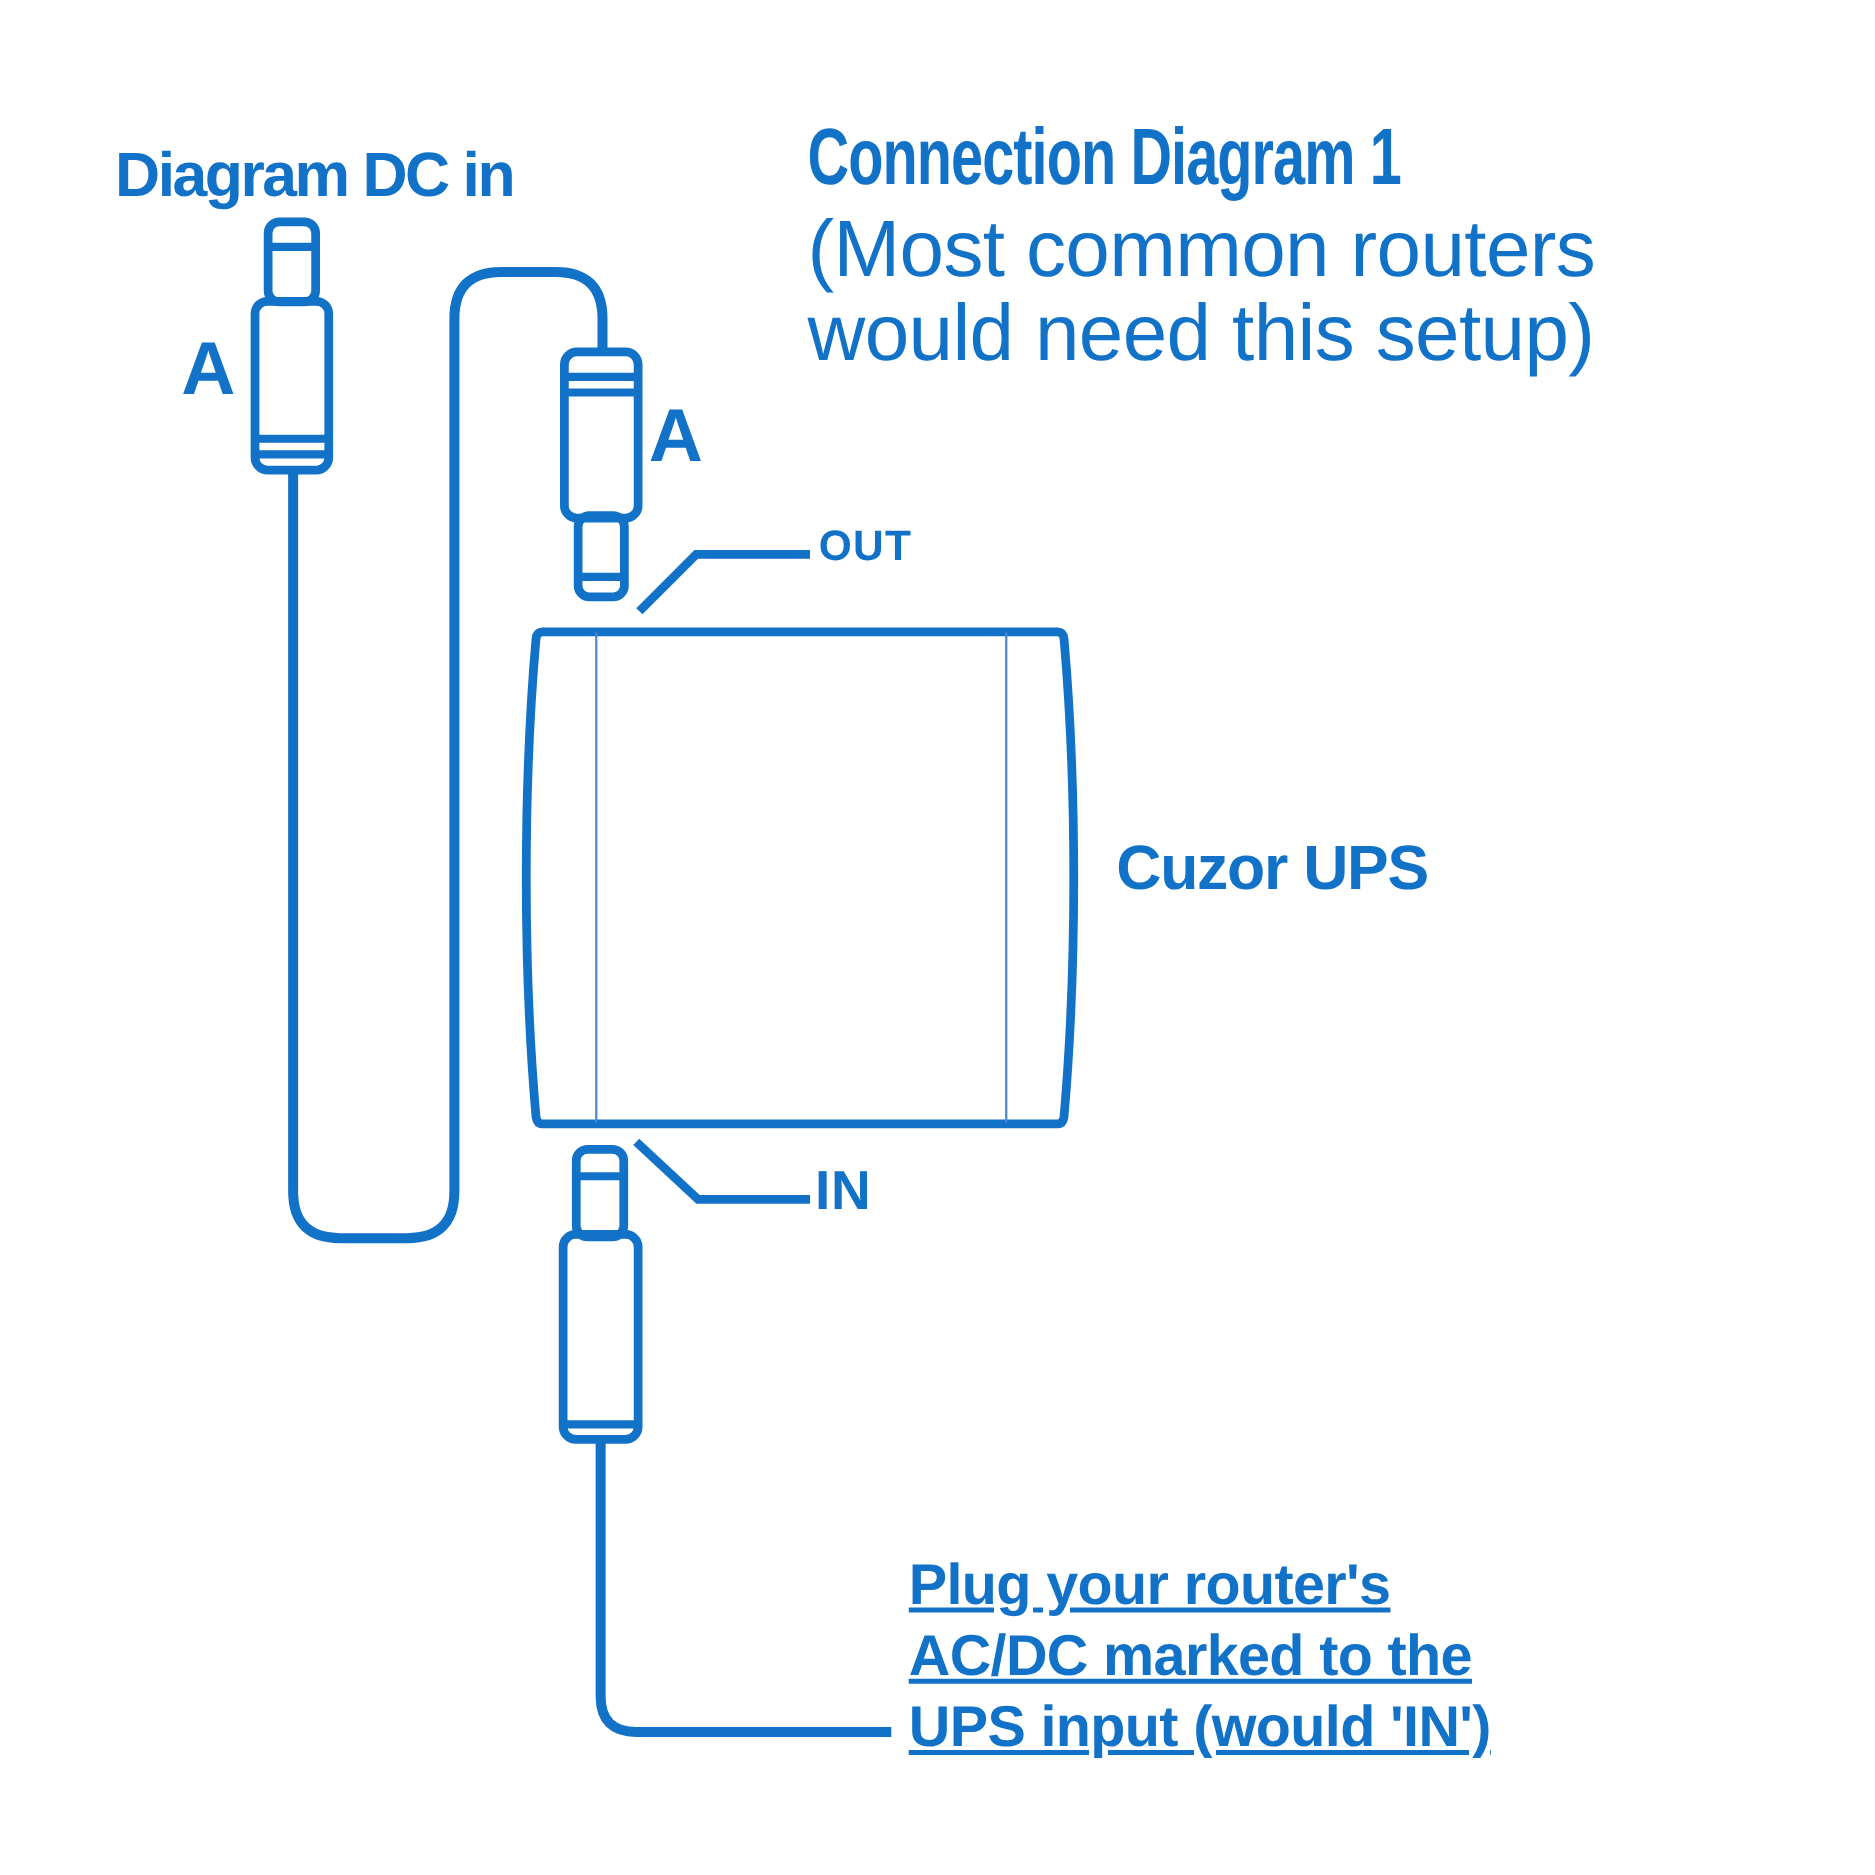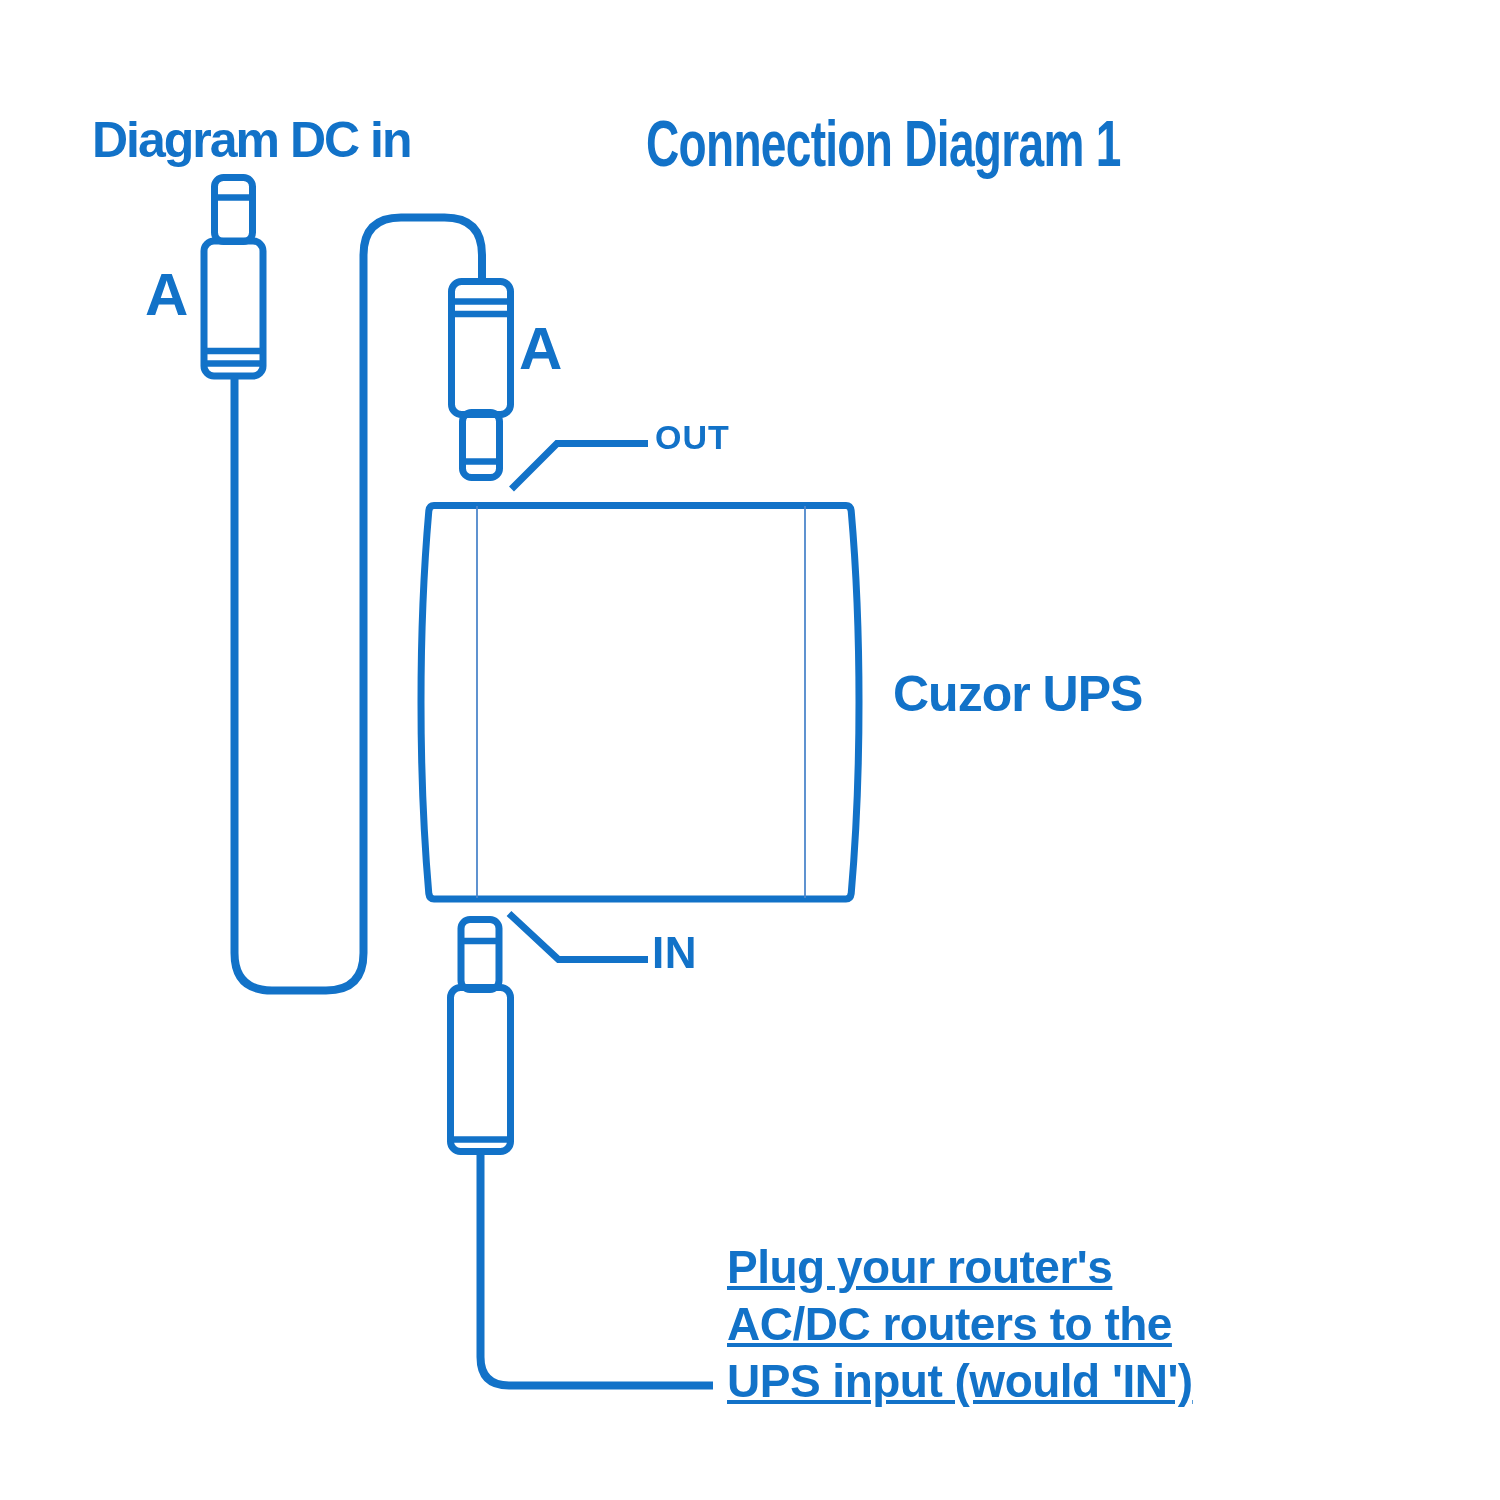--- a/index.html
+++ b/index.html
@@ -16,21 +16,21 @@
   .art{position:absolute;left:0;top:0;color:var(--accent);}
   .art .outline{fill:none;stroke:currentColor;stroke-width:7;}
   .art .band{stroke:currentColor;stroke-width:6.5;}
   .art .cable{fill:none;stroke:currentColor;stroke-width:8;}
   .art .leader{fill:none;stroke:currentColor;stroke-width:7;stroke-linejoin:miter;}
   .art .thin{stroke:var(--thin);stroke-width:1.8;}
   .label{position:absolute;color:var(--accent);font-weight:bold;white-space:nowrap;line-height:1.05;}
   .router-dc-label{left:92px;top:114px;font-size:50px;letter-spacing:-2px;}
   .a-label-1{left:145px;top:263px;font-size:60px;}
   .a-label-2{left:519px;top:317px;font-size:60px;}
-  .title-block{left:646px;top:111px;}
+  .title-block{left:646px;top:92px;}
   .title-line{font-size:64px;font-weight:800;letter-spacing:-1px;transform:scaleX(.72);transform-origin:left top;line-height:1.06;}
   .subtitle{font-weight:normal;font-size:64px;letter-spacing:-0.5px;line-height:67px;margin-top:6px;}
   .out-label{left:655px;top:420px;font-size:34px;letter-spacing:1px;}
   .ups-label{left:893px;top:668px;font-size:50px;letter-spacing:-1px;}
   .in-label{left:652px;top:930px;font-size:44px;letter-spacing:0.5px;}
   .note-block{left:727px;top:1239px;font-size:46px;letter-spacing:-0.5px;line-height:57px;text-decoration:underline;}
 </style>
 </head>
 <body>
 
@@ -75,29 +75,33 @@
 
     <path class="cable" d="M 480.5 1151.5 V 1357 Q 480.5 1385.5 509 1385.5 H 713"></path>
   </svg>
 
   <div class="label router-dc-label">Diagram DC in</div>
 
   <div class="label a-label-1">A</div>
 
   <div class="label title-block">
     <div class="title-line">Connection Diagram 1</div>
+    <div class="subtitle">
+      <div>(Most common routers</div>
+      <div>would need this setup)</div>
+    </div>
   </div>
 
   <div class="label a-label-2">A</div>
 
   <div class="label out-label">OUT</div>
 
   <div class="label ups-label">Cuzor UPS</div>
 
   <div class="label in-label">IN</div>
 
   <div class="label note-block">
     <div>Plug your router's</div>
-    <div>AC/DC routers to the</div>
+    <div>AC/DC marked to the</div>
     <div>UPS input (would 'IN')</div>
   </div>
 
 </div>
 
 </body></html>

